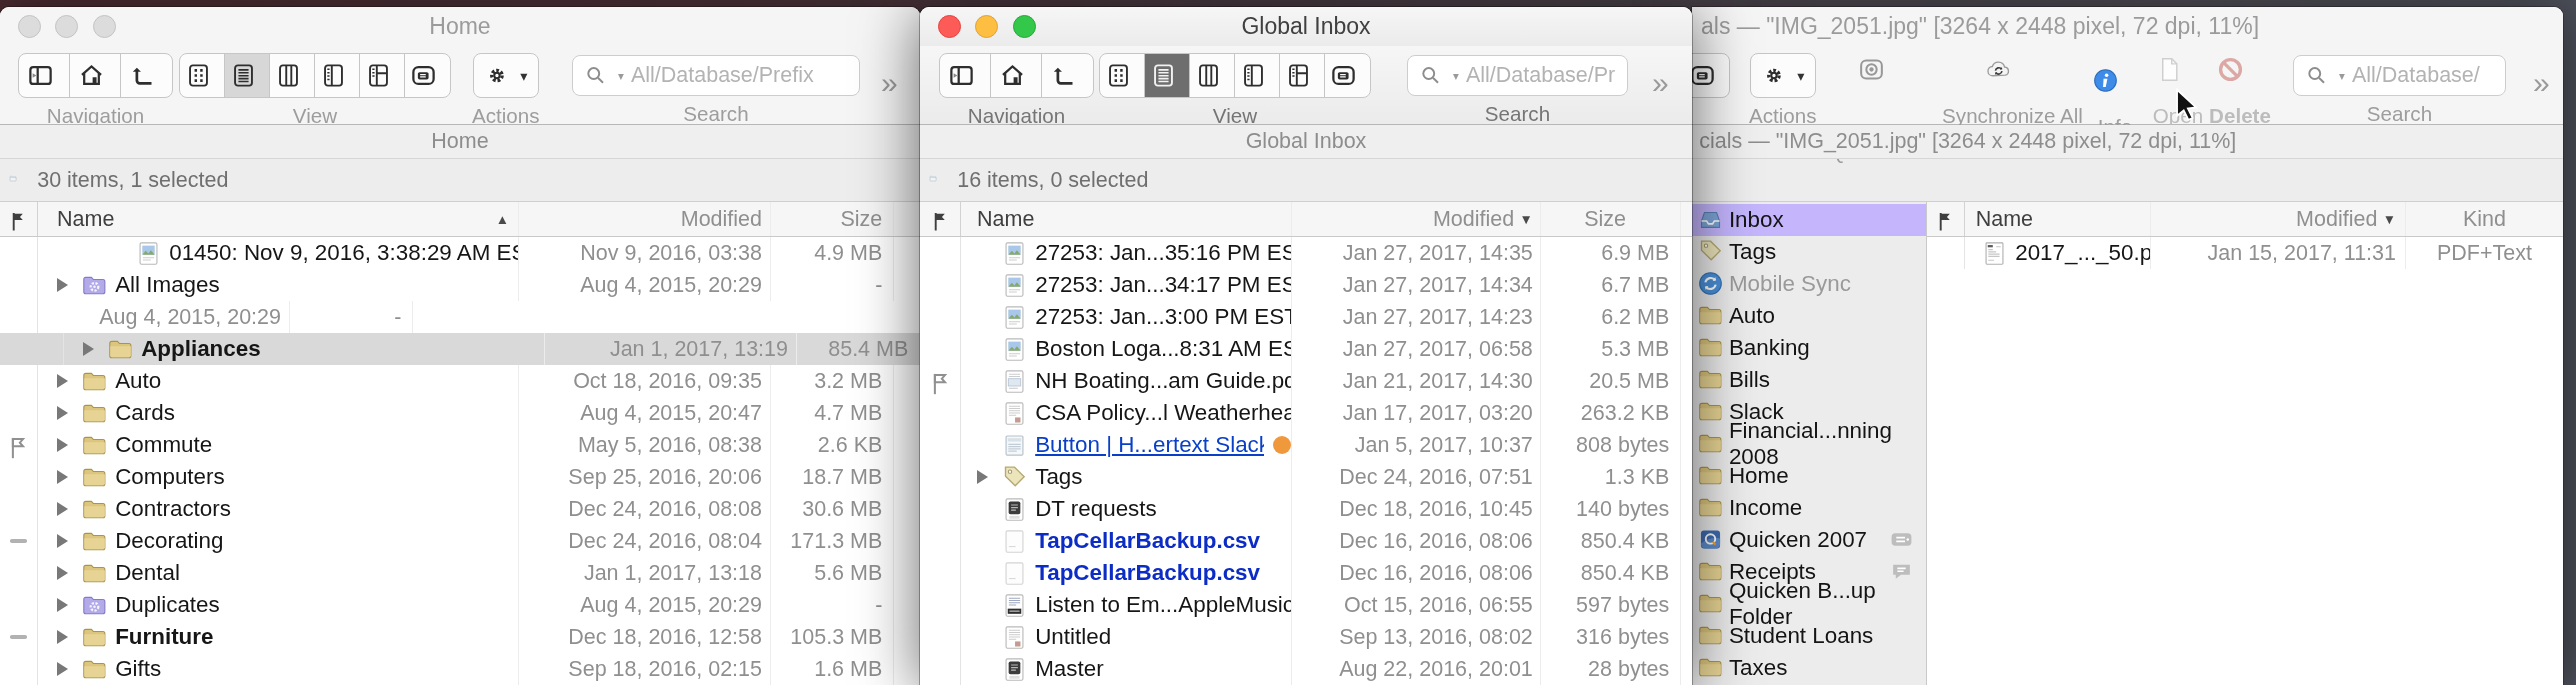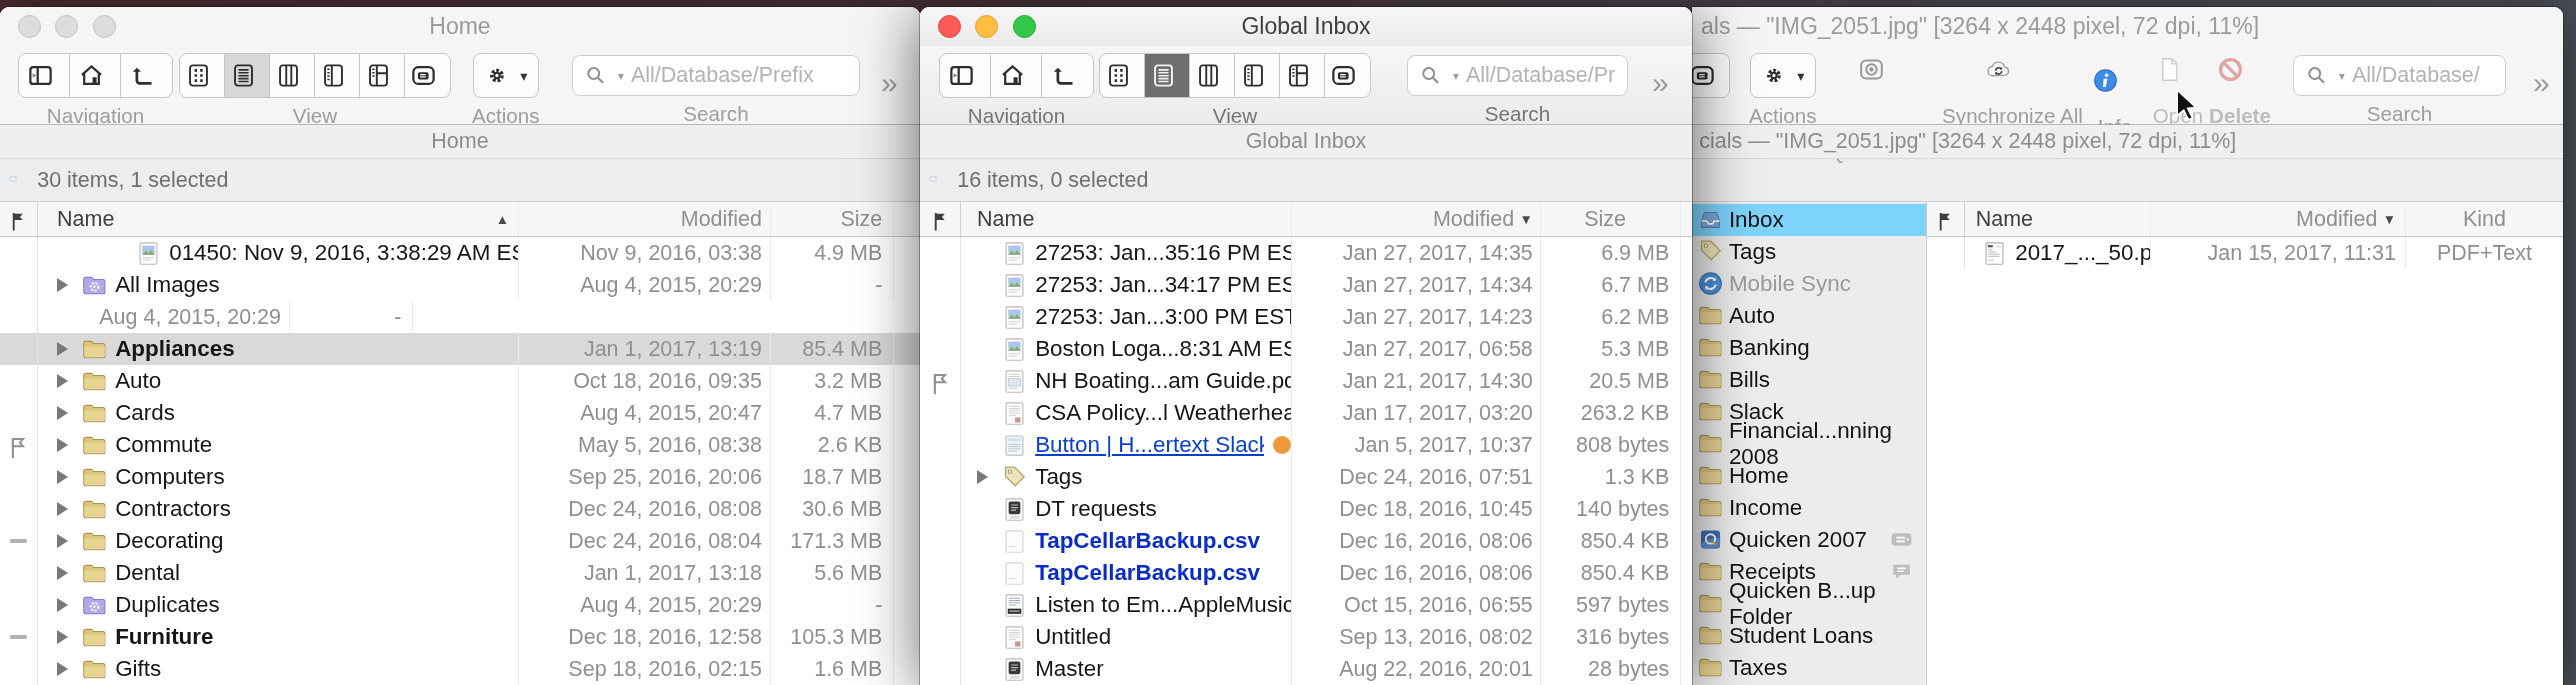--- a/index.html
+++ b/index.html
@@ -58,21 +58,21 @@
                display:flex; align-items:center; font-size:21.5px; color:#6f6f6f; }
   .statusbar svg { width:30px; height:30px; margin:0 12.5px 0 9px; }
 
   
   .listwrap { flex:1; background:#fff; overflow:hidden; display:flex; flex-direction:column; }
   .lheader { height:35px; flex:0 0 35px; background:#f6f6f6; border-bottom:0.9px solid #c9c9c9;
              display:flex; font-size:21.5px; color:#3f3f3f; align-items:center; }
   .hcell { display:flex; align-items:center; height:100%; border-right:0.9px solid #d2d2d2; }
   .rows { flex:1; overflow:hidden; }
   .row { height:32px; display:flex; align-items:center; font-size:22.4px; color:#161616; }
-  .row.sel { background:#d9d9d9; }
+  .row.sel { background:#d9d9d9;justify-content:flex-end; }
   .row.bold .rlabel { font-weight:bold; }
   .gutter { height:100%; display:flex; align-items:center; justify-content:center; border-right:0.9px solid #e4e4e4; flex:0 0 auto; }
   .lheader .gutter { border-right:0.9px solid #d2d2d2; }
   .cell { display:flex; align-items:center; height:100%; overflow:hidden; white-space:nowrap; }
   .cname { border-right:0.9px solid #ececec; }
   .cmod, .csize { justify-content:flex-end; color:#8f8f8f; font-size:21.5px; border-right:0.9px solid #ececec; }
   .ckind { justify-content:center; color:#8f8f8f; font-size:21.5px; }
   .tri { width:24px; flex:0 0 24px; display:flex; align-items:center; }
   .tri i { width:0; height:0; border-left:11.6px solid #787878; border-top:7.2px solid transparent; border-bottom:7.2px solid transparent; display:block; }
   .spc { width:24px; flex:0 0 24px; }
@@ -93,21 +93,21 @@
   #win-home .lheader .cname { justify-content:space-between; padding-right:9px; }
   
   #win-inbox .gutter { width:41px; flex-basis:41px; }
   #win-inbox .cname { width:331px; flex:0 0 331px; padding-left:16px; }
   #win-inbox .cmod  { width:249px; flex:0 0 249px; padding-right:7.2px; }
   #win-inbox .csize { width:140px; flex:0 0 140px; padding-right:10.7px; }
   
   .rcontent { flex:1; display:flex; overflow:hidden; background:#fff; }
   .sidebar { width:235px; flex:0 0 235px; background:#ececec; border-right:0.9px solid #c9c9c9; padding-top:1.8px; }
   .srow { height:32px; display:flex; align-items:center; padding-left:4.5px; font-size:22.4px; color:#141414; position:relative; }
-  .srow.sel { background:#7dd3fc; }
+  .srow.sel { background:#c4b5fd; }
   .srow.dim .slabel { color:#9a9a9a; }
   .srow .ri { margin-right:5.4px; }
   .sbadge { position:absolute; right:12.5px; width:25px; height:25px; }
   .sbadge svg { width:25px; height:25px; }
   .rlist { flex:1; display:flex; flex-direction:column; }
   #win-right .gutter { width:38px; flex-basis:38px; }
   #win-right .cname { width:186px; flex:0 0 186px; padding-left:16px; }
   #win-right .cmod  { width:255px; flex:0 0 255px; padding-right:9px; }
   #win-right .ckind { width:157px; flex:0 0 157px; }
   #win-right .lheader .cname { padding-left:10.7px; }

